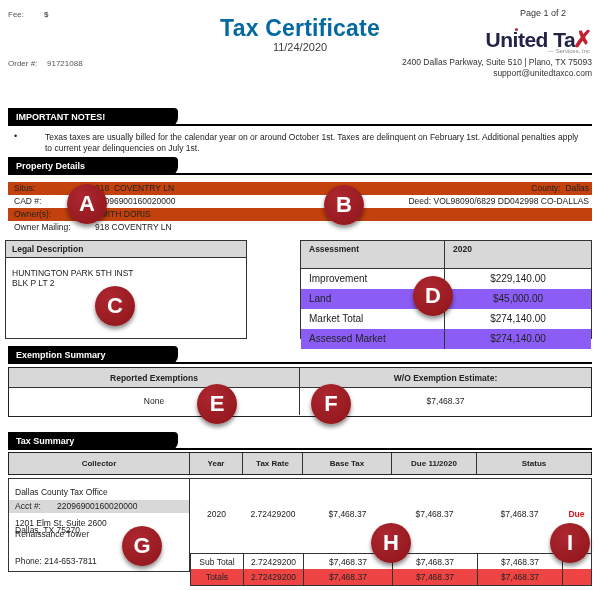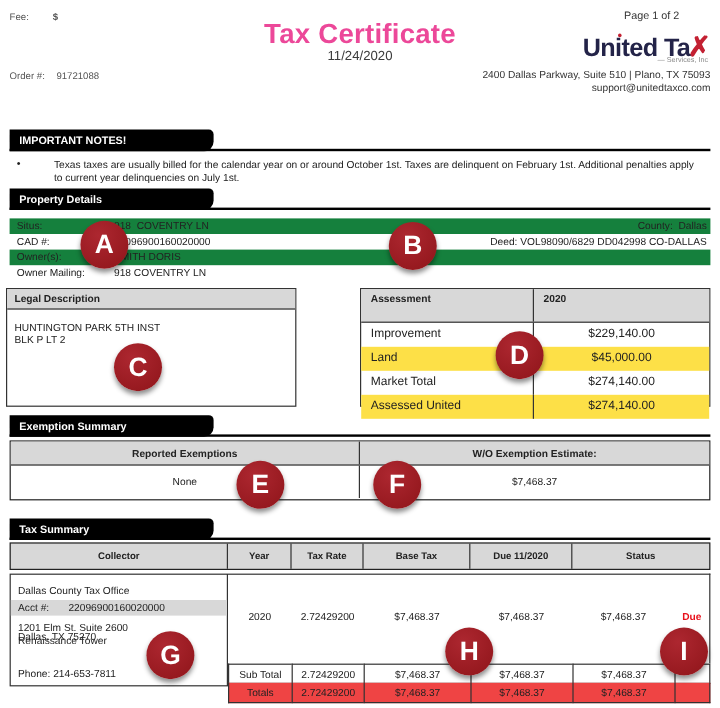--- a/index.html
+++ b/index.html
@@ -7,21 +7,21 @@
   .page {
     position:relative; width:600px; height:590px; background:#fff;
     font-family:"Liberation Sans", sans-serif; color:#222; overflow:hidden;
   }
   .abs { position:absolute; }
   
   .fee-label   { left:8px;  top:10px; font-size:8px; color:#555; }
   .fee-value   { left:44px; top:10px; font-size:8px; color:#555; font-weight:bold; }
   .order-label { left:8px;  top:59px; font-size:8px; color:#555; }
   .order-value { left:47px; top:59px; font-size:8px; color:#555; }
-  .title { left:0; right:0; top:15px; text-align:center; font-size:23px; font-weight:bold; color:#ec4899; letter-spacing:0.2px; }
+  .title { left:0; right:0; top:15px; text-align:center; font-size:23px; font-weight:bold; color:#0369a1; letter-spacing:0.2px; }
   .cert-date { left:0; right:0; top:41px; text-align:center; font-size:11px; color:#3c3c3c; }
   .page-indicator { right:34px; top:8px; font-size:9px; color:#333; }
   .logo { right:8px; top:26px; text-align:right; font-size:21px; font-weight:bold; letter-spacing:-0.5px; }
   .logo-navy { color:#232348; }
   .logo-x { color:#c32032; font-size:23px; margin-left:-2px; }
   .logo-i-dot { position:absolute; right:82px; top:28px; width:3px; height:3px; background:#c32032; border-radius:50%; }
   .logo-tagline { right:10px; top:48px; font-size:6px; color:#8a8a8a; }
   .company-address { right:8px; top:57px; font-size:8.5px; color:#333; }
   .company-email   { right:8px; top:68px; font-size:8.5px; color:#333; }
   
@@ -29,34 +29,34 @@
     left:8px; width:170px; height:18px; background:#000; color:#fff;
     font-size:9px; font-weight:bold; line-height:18px; padding-left:8px;
     border-radius:0 4px 8px 0; z-index:2;
   }
   .tab-line { left:8px; width:584px; height:2px; background:#000; z-index:1; }
   
   .note-bullet { left:14px; top:131px; font-size:9px; color:#222; }
   .note-text { left:45px; top:132px; width:542px; font-size:8.5px; line-height:10.5px; color:#222; }
   
   .prow { left:8px; width:584px; height:13px; font-size:8.5px; line-height:13px; }
-  .prow.gray { background:#15803d; }
+  .prow.gray { background:#c2410c; }
   .prow .lbl { position:absolute; left:6px; }
   .prow .val { position:absolute; left:87px; white-space:pre; }
   .prow .rgt { position:absolute; right:3px; white-space:pre; }
   
   .legal-table { left:5px; top:240px; width:242px; height:99px; border:1px solid #333; background:#fff; }
   .legal-head { height:17px; background:#d8d8d8; border-bottom:1px solid #333; font-size:8.5px; font-weight:bold; line-height:17px; padding-left:6px; }
   .legal-body { padding:10px 6px; font-size:8.5px; line-height:10px; }
   .assess-table { left:300px; top:240px; width:292px; height:99px; border:1px solid #333; background:#fff; }
   .assess-head { display:flex; height:28px; background:#d8d8d8; border-bottom:1px solid #333; font-size:8.5px; font-weight:bold; line-height:17px; }
   .assess-head .c1 { width:144px; padding-left:8px; border-right:1px solid #333; }
   .assess-head .c2 { flex:1; padding-left:8px; }
   .assess-row { display:flex; height:20px; font-size:10px; line-height:20px; }
-  .assess-row.alt { background:#fde047; }
+  .assess-row.alt { background:#8b5cf6; }
   .assess-row .c1 { width:144px; padding-left:8px; border-right:1px solid #333; }
   .assess-row .c2 { flex:1; text-align:center; }
   
   .exempt-table { left:8px; top:367px; width:584px; height:50px; border:1.5px solid #222; background:#fff; }
   .exempt-head { display:flex; height:20px; background:#d8d8d8; border-bottom:1px solid #333; font-size:8.5px; font-weight:bold; line-height:20px; text-align:center; }
   .exempt-head .c1 { width:291px; border-right:1px solid #333; }
   .exempt-head .c2 { flex:1; }
   .exempt-vals { display:flex; height:27px; font-size:8.5px; line-height:27px; text-align:center; }
   .exempt-vals .c1 { width:291px; border-right:1px solid #333; }
   .exempt-vals .c2 { flex:1; }
@@ -165,21 +165,21 @@
     </div>
     <div class="assess-row alt">
       <div class="c1">Land</div>
       <div class="c2">$45,000.00</div>
     </div>
     <div class="assess-row">
       <div class="c1">Market Total</div>
       <div class="c2">$274,140.00</div>
     </div>
     <div class="assess-row alt">
-      <div class="c1">Assessed United</div>
+      <div class="c1">Assessed Market</div>
       <div class="c2">$274,140.00</div>
     </div>
   </div>
 
   <div class="abs tab" style="top:346px">Exemption Summary</div>
   <div class="abs tab-line" style="top:362px"></div>
   <div class="abs exempt-table">
     <div class="exempt-head">
       <div class="c1">Reported Exemptions</div>
       <div class="c2">W/O Exemption Estimate:</div>

